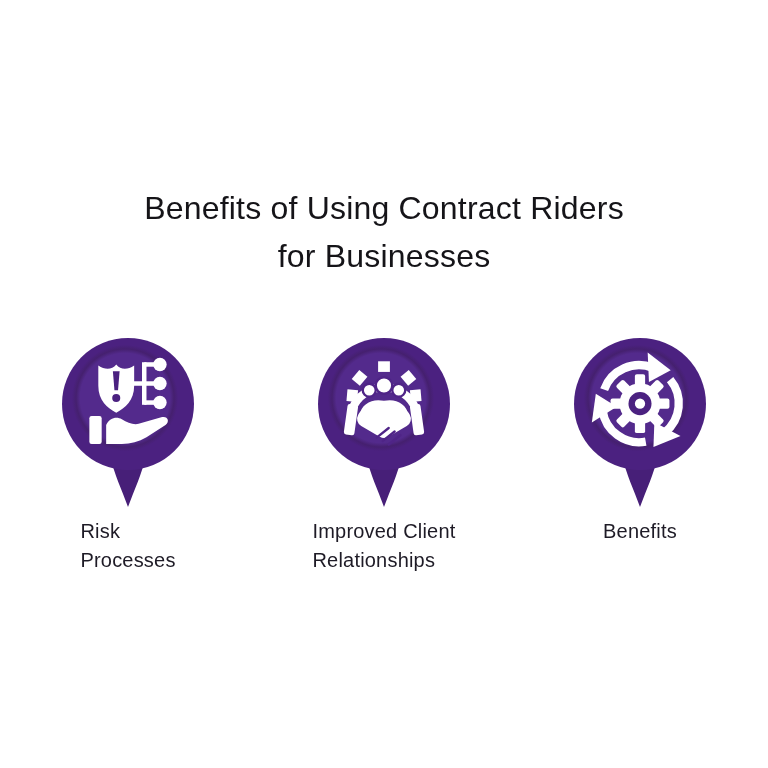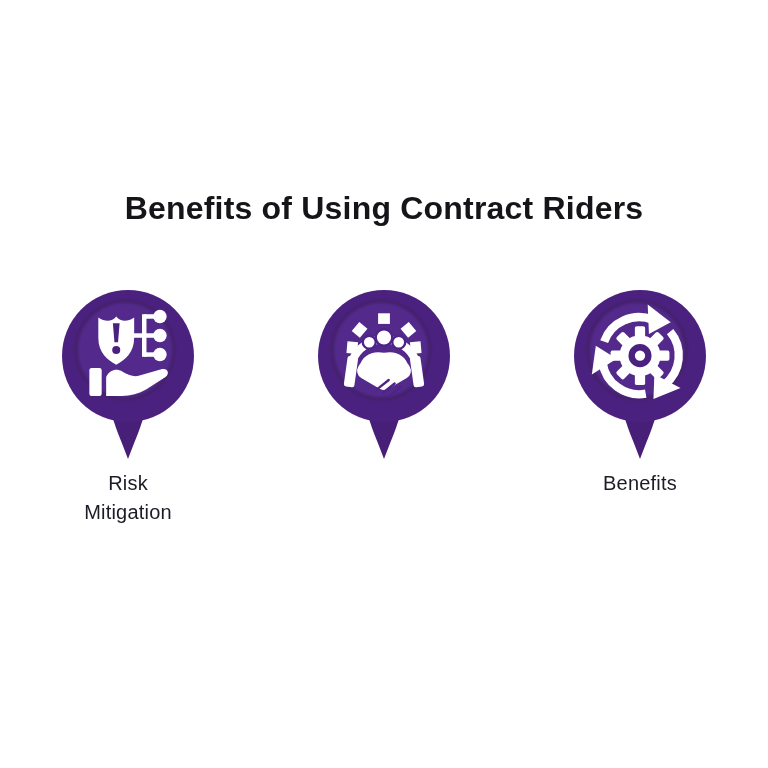--- a/index.html
+++ b/index.html
@@ -10,41 +10,41 @@
   }
   .canvas {
     position: relative;
     width: 768px; height: 768px;
     overflow: hidden;
     background: var(--background, #ffffff);
   }
   .title {
     padding-top: 184px;
     text-align: center;
-    font-weight: bold;
+    font-weight: normal;
     font-size: 32px;
     line-height: 48px;
     letter-spacing: 0.2px;
     color: var(--title-text, #151418);
   }
   .row {
     display: flex;
     margin-top: 56px;
   }
   figure.card {
     margin: 0;
     width: 256px;
     display: flex;
     flex-direction: column;
     align-items: center;
   }
   .pin { width: 140px; height: 178px; display: block; }
   .label {
     margin-top: 3px;
-    text-align: center;
+    text-align: left;
     font-size: 20px;
     line-height: 29px;
     letter-spacing: 0.2px;
     color: var(--label-text, #1e1b26);
   }
 </style>
 </head>
 <body>
 
 <svg width="0" height="0" style="position:absolute" aria-hidden="true">
@@ -56,20 +56,21 @@
       <stop offset="76%" stop-color="#4b2180"></stop>
       <stop offset="100%" stop-color="#4b2180"></stop>
     </radialGradient>
   </defs>
 </svg>
 
 <div class="canvas">
 
   <div class="title">
     <div>Benefits of Using Contract Riders</div>
+    <div>for Businesses</div>
   </div>
 
   <div class="row">
 
     <figure class="card">
       <svg class="pin" viewBox="0 0 140 178" role="img">
         <path d="M52,120 C57,140 63,152 70,171 C77,152 83,140 88,120 Z" fill="#471f78"></path>
         <circle cx="70" cy="68" r="66" fill="url(#pinGradient)"></circle>
         <g transform="translate(70,66) scale(1.12) translate(-47.5,-51.5)">
           <g fill="#ffffff">
@@ -86,21 +87,21 @@
             <path d="M28,89 L28,72 C31,66 37,64 42,67 C47,70 52,72 57,71 L78,65 C83,64 85,69 81,72 L64,83 C57,87 50,89 42,89 Z"></path>
           </g>
           <g fill="#4b2180">
             <path d="M34,24 L40,24 L38.6,41 L35.4,41 Z"></path>
             <circle cx="37" cy="48" r="3.6"></circle>
           </g>
         </g>
       </svg>
       <figcaption class="label">
         <div>Risk</div>
-        <div>Mitigation</div>
+        <div>Processes</div>
       </figcaption>
     </figure>
 
     <figure class="card">
       <svg class="pin" viewBox="0 0 140 178" role="img">
         <path d="M52,120 C57,140 63,152 70,171 C77,152 83,140 88,120 Z" fill="#471f78"></path>
         <circle cx="70" cy="68" r="66" fill="url(#pinGradient)"></circle>
         <g transform="translate(70,66) scale(1.18) translate(-50,-48)">
           <g fill="#ffffff">
 
@@ -129,20 +130,22 @@
             <rect x="-16" y="-8" width="32" height="16" rx="7" transform="translate(57.5,66) rotate(-30)"></rect>
           </g>
           <g stroke="#4f2487" stroke-width="2" fill="none" stroke-linecap="round">
             <path d="M44,78 l10,-8"></path>
             <path d="M49,81 l10,-8"></path>
             <path d="M54,84 l10,-8"></path>
           </g>
         </g>
       </svg>
       <figcaption class="label">
+        <div>Improved Client</div>
+        <div>Relationships</div>
       </figcaption>
     </figure>
 
     <figure class="card">
       <svg class="pin" viewBox="0 0 140 178" role="img">
         <path d="M52,120 C57,140 63,152 70,171 C77,152 83,140 88,120 Z" fill="#471f78"></path>
         <circle cx="70" cy="68" r="66" fill="url(#pinGradient)"></circle>
         <g transform="translate(70,67) scale(1.28) translate(-50,-49.5)">
 
           <g fill="#ffffff">

